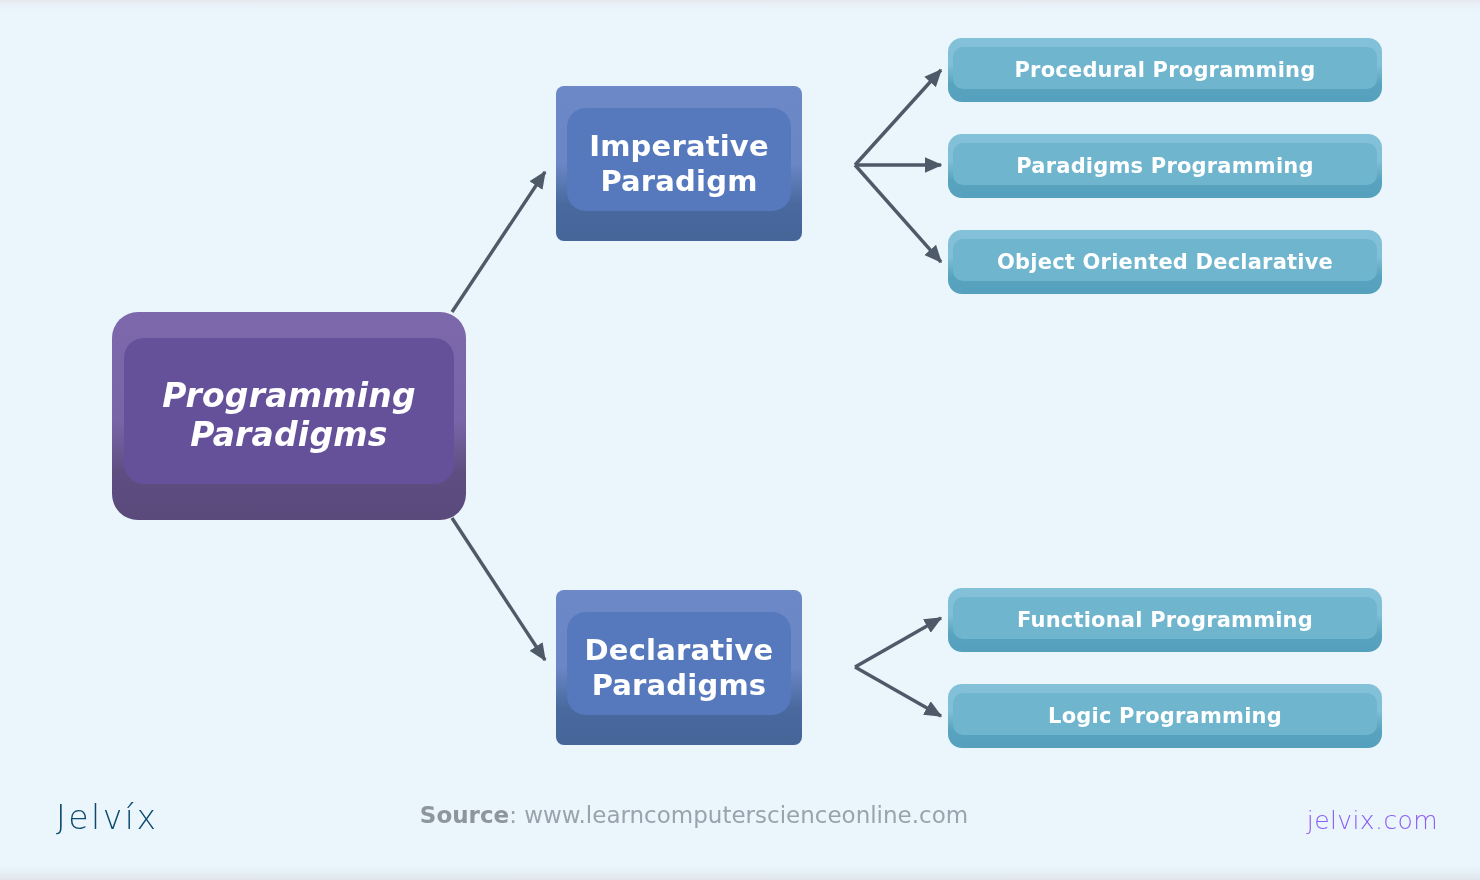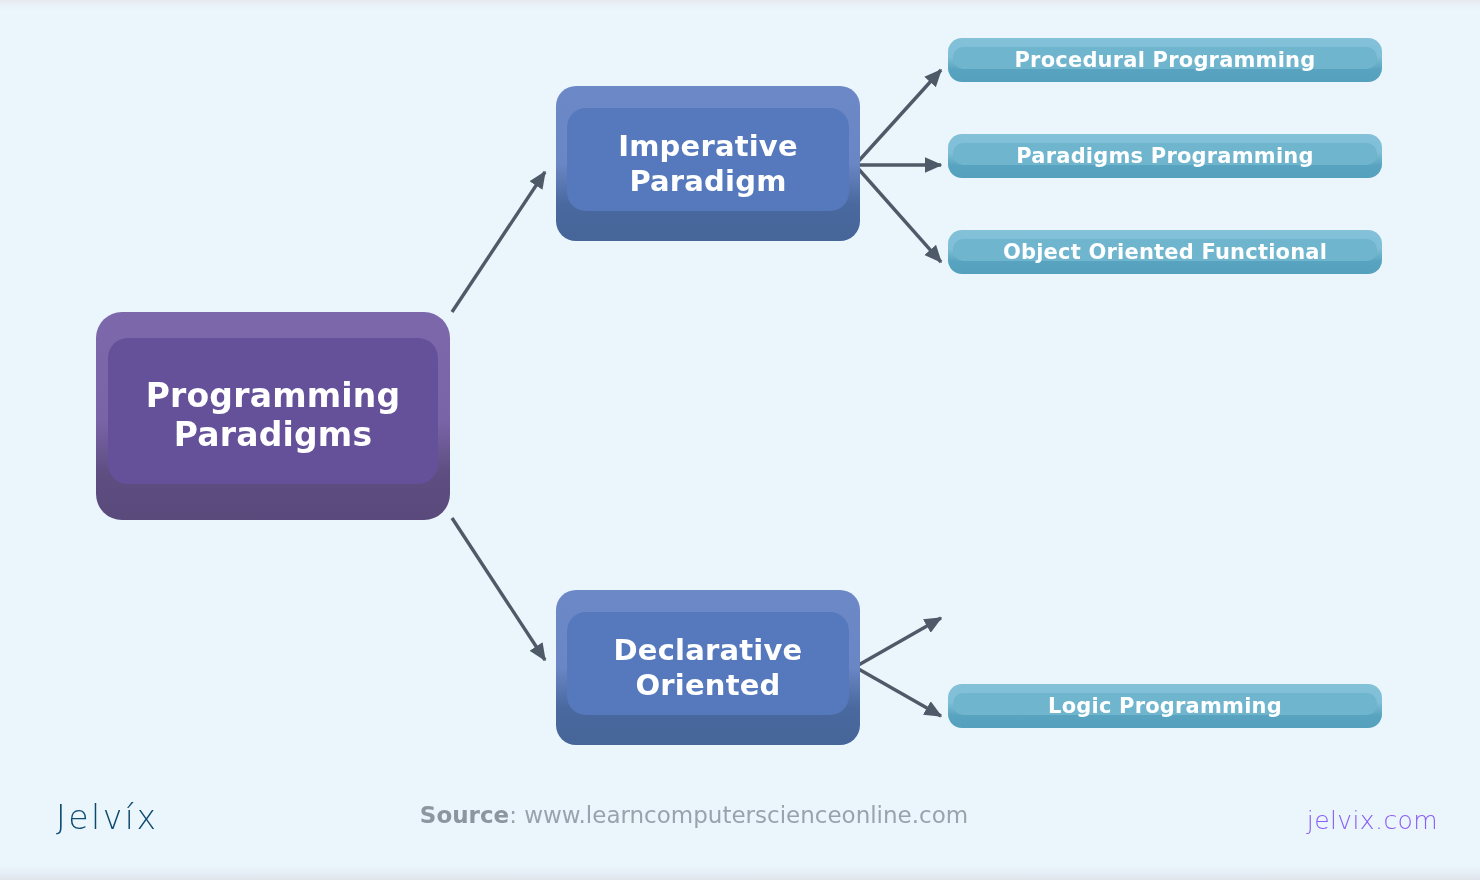--- a/index.html
+++ b/index.html
@@ -74,46 +74,47 @@
     color: #ffffff;
     text-align: center;
     font-weight: bold;
     letter-spacing: 0.2px;
     line-height: 1.18;
     white-space: pre-line;
   }
 
   
   #node-root {
-    left: 96px;
+    left: 112px;
     top: 312px;
     width: 354px;
     height: 208px;
     border-radius: 26px;
+    font-style: italic;
   }
   #node-root .shell {
     background: linear-gradient(to bottom, #7d68ab 0%, #7a64a8 52%, #5d4d80 78%, #5a4a7c 100%);
   }
   #node-root .inner {
     left: 12px;
     top: 26px;
     right: 12px;
     bottom: 36px;
     border-radius: 20px;
     background: #64519a;
   }
   #node-root .label {
     font-size: 33px;
   }
 
   
   .node-branch {
-    width: 304px;
+    width: 246px;
     height: 155px;
-    border-radius: 20px;
+    border-radius: 8px;
   }
   .node-branch .shell {
     background: linear-gradient(to bottom, #6c88c7 0%, #6a86c5 50%, #49699f 76%, #466699 100%);
   }
   .node-branch .inner {
     left: 11px;
     top: 22px;
     right: 11px;
     bottom: 30px;
     border-radius: 19px;
@@ -121,21 +122,21 @@
   }
   .node-branch .label {
     font-size: 29px;
   }
   #node-imperative { left: 556px; top: 86px; }
   #node-declarative { left: 556px; top: 590px; }
 
   
   .node-leaf {
     width: 434px;
-    height: 44px;
+    height: 64px;
     border-radius: 14px;
   }
   .node-leaf .shell {
     background: linear-gradient(to bottom, #82c1d8 0%, #80bfd7 42%, #58a3bf 72%, #55a0bd 100%);
   }
   .node-leaf .inner {
     left: 5px;
     top: 9px;
     right: 5px;
     bottom: 13px;
@@ -223,41 +224,46 @@
     <span class="shell"></span>
     <span class="inner"></span>
     <span class="label">Imperative
 Paradigm</span>
   </div>
 
   <div class="node node-branch" id="node-declarative">
     <span class="shell"></span>
     <span class="inner"></span>
     <span class="label">Declarative
-Oriented</span>
+Paradigms</span>
   </div>
 
   <div class="node node-leaf" id="node-procedural">
     <span class="shell"></span>
     <span class="inner"></span>
     <span class="label">Procedural Programming</span>
   </div>
 
   <div class="node node-leaf" id="node-structured">
     <span class="shell"></span>
     <span class="inner"></span>
     <span class="label">Paradigms Programming</span>
   </div>
 
   <div class="node node-leaf" id="node-oop">
     <span class="shell"></span>
     <span class="inner"></span>
-    <span class="label">Object Oriented Functional</span>
-  </div>
-
+    <span class="label">Object Oriented Declarative</span>
+  </div>
+
+  <div class="node node-leaf" id="node-functional">
+    <span class="shell"></span>
+    <span class="inner"></span>
+    <span class="label">Functional Programming</span>
+  </div>
 
   <div class="node node-leaf" id="node-logic">
     <span class="shell"></span>
     <span class="inner"></span>
     <span class="label">Logic Programming</span>
   </div>
 
   <div class="footer-text" id="brand-logo"><span>J</span><span>e</span><span>l</span><span>v</span><span>í</span><span>x</span></div>
 
   <div class="footer-text" id="source-note"><span class="source-label">Source</span><span>: </span><span>www.learncomputerscienceonline.com</span></div>

